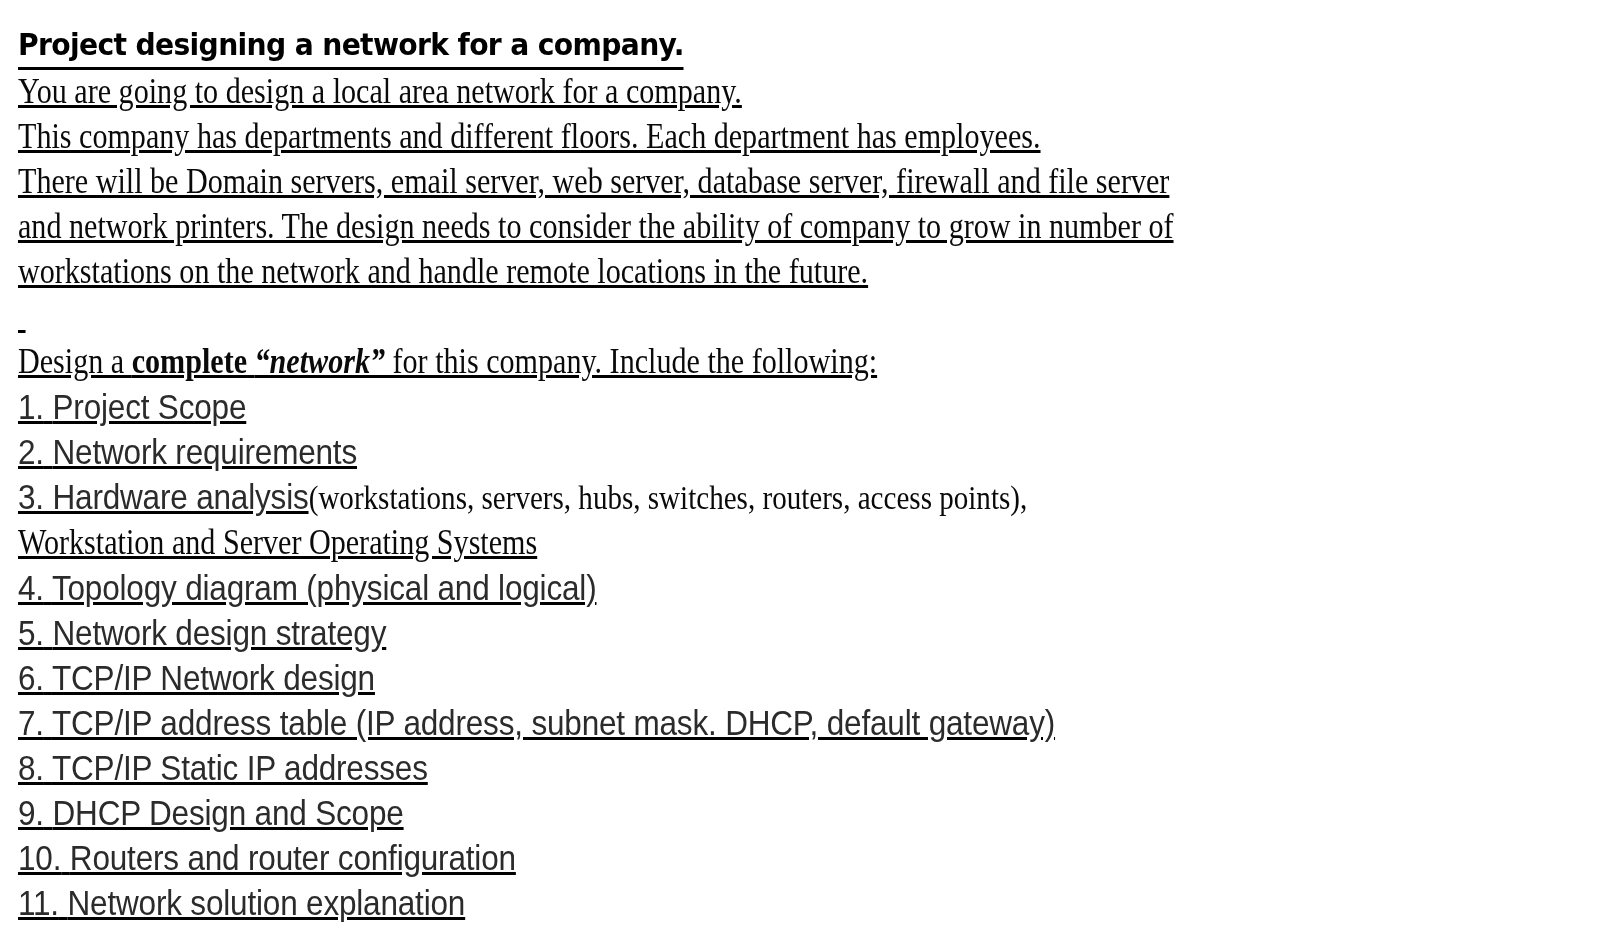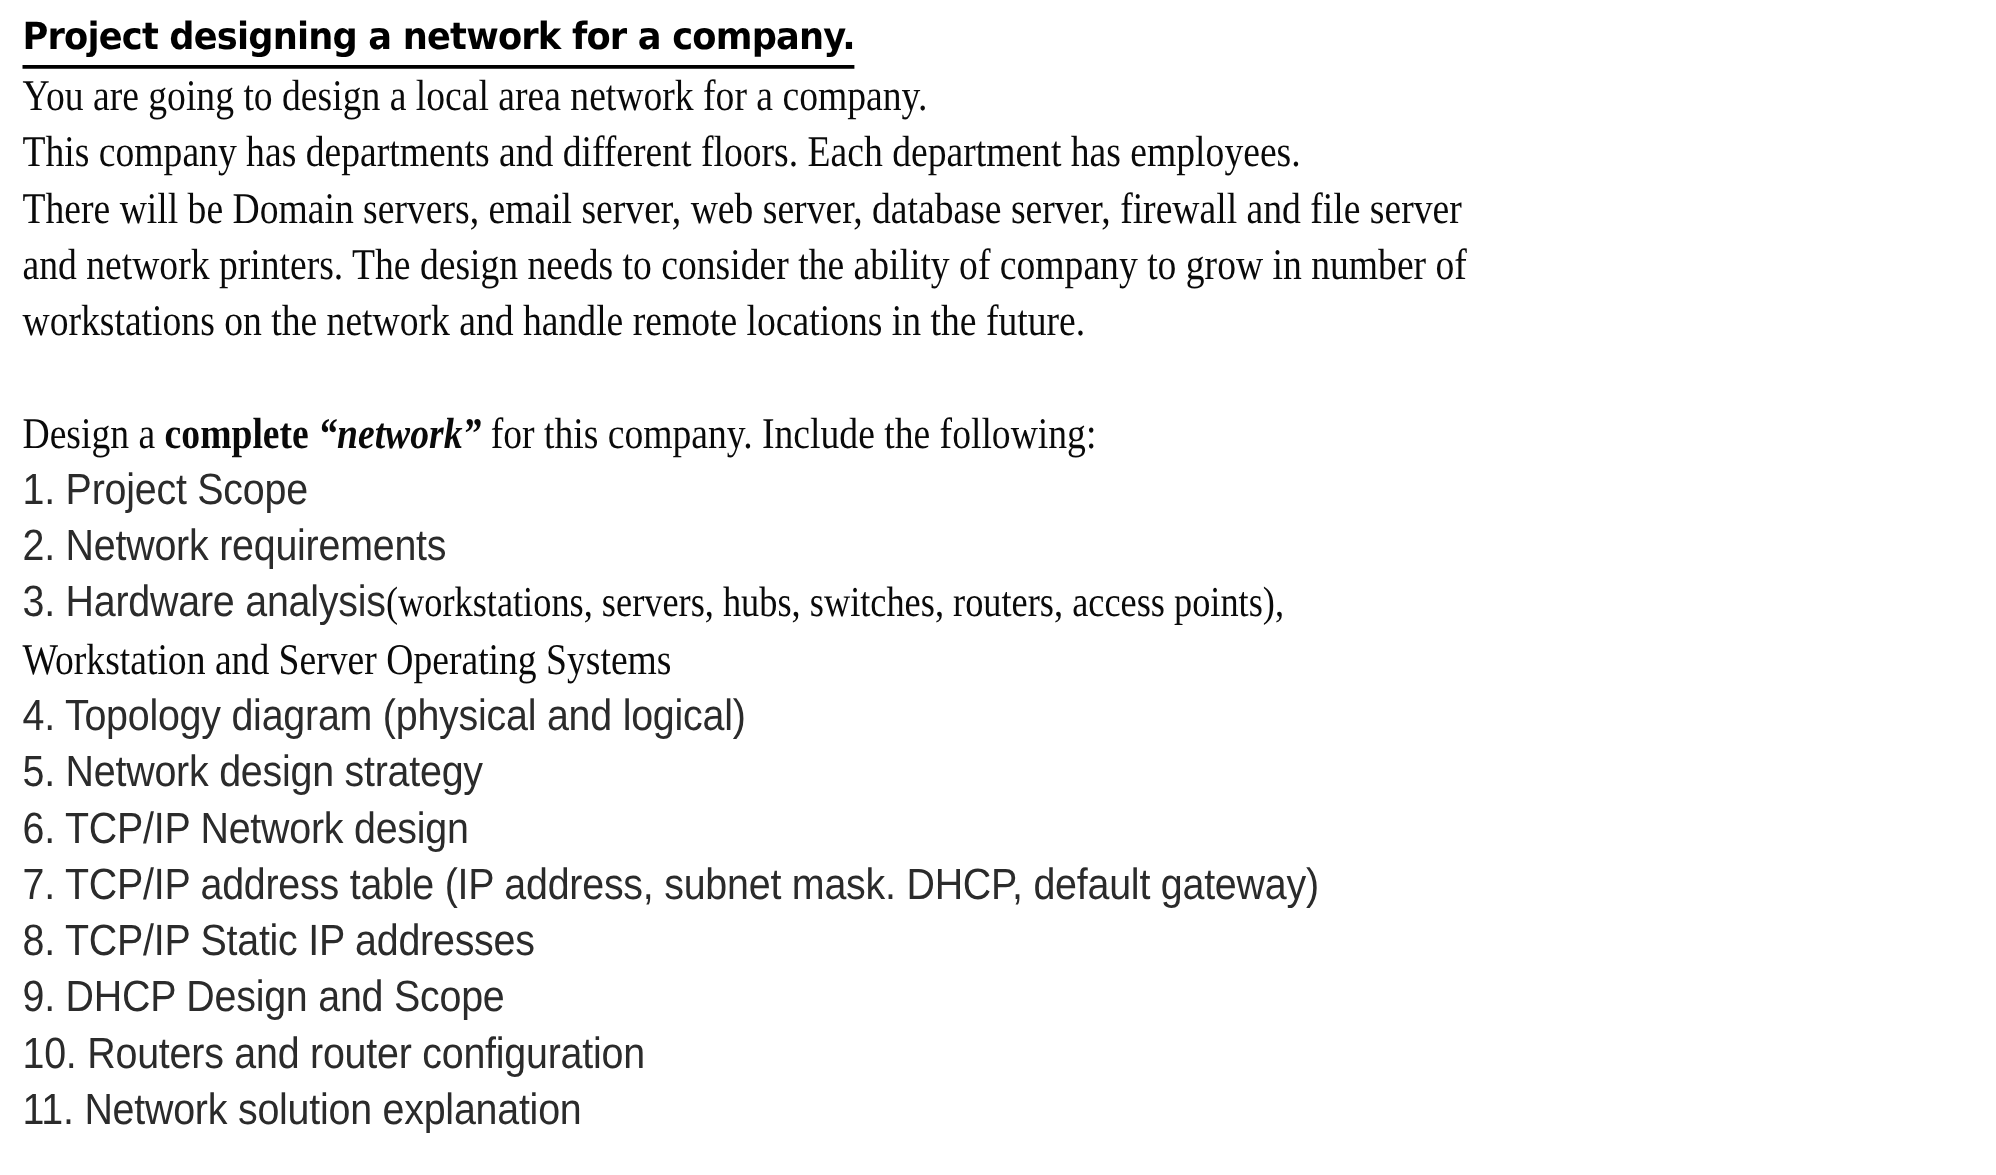--- a/index.html
+++ b/index.html
@@ -20,22 +20,23 @@
     width: 1597px;
     height: 940px;
     background: #ffffff;
     padding: 0;
     box-sizing: border-box;
   }
 
   .doc-body {
     position: absolute;
     left: 18px;
-    top: 8px;
+    top: 23px;
     width: 1560px;
+    text-decoration: underline;
   }
 
   
   .doc-title {
     font-family: "DejaVu Sans", "Liberation Sans", sans-serif;
     font-weight: bold;
     font-size: 30px;
     line-height: 44px;
     color: #000000;
     letter-spacing: -0.7px;

